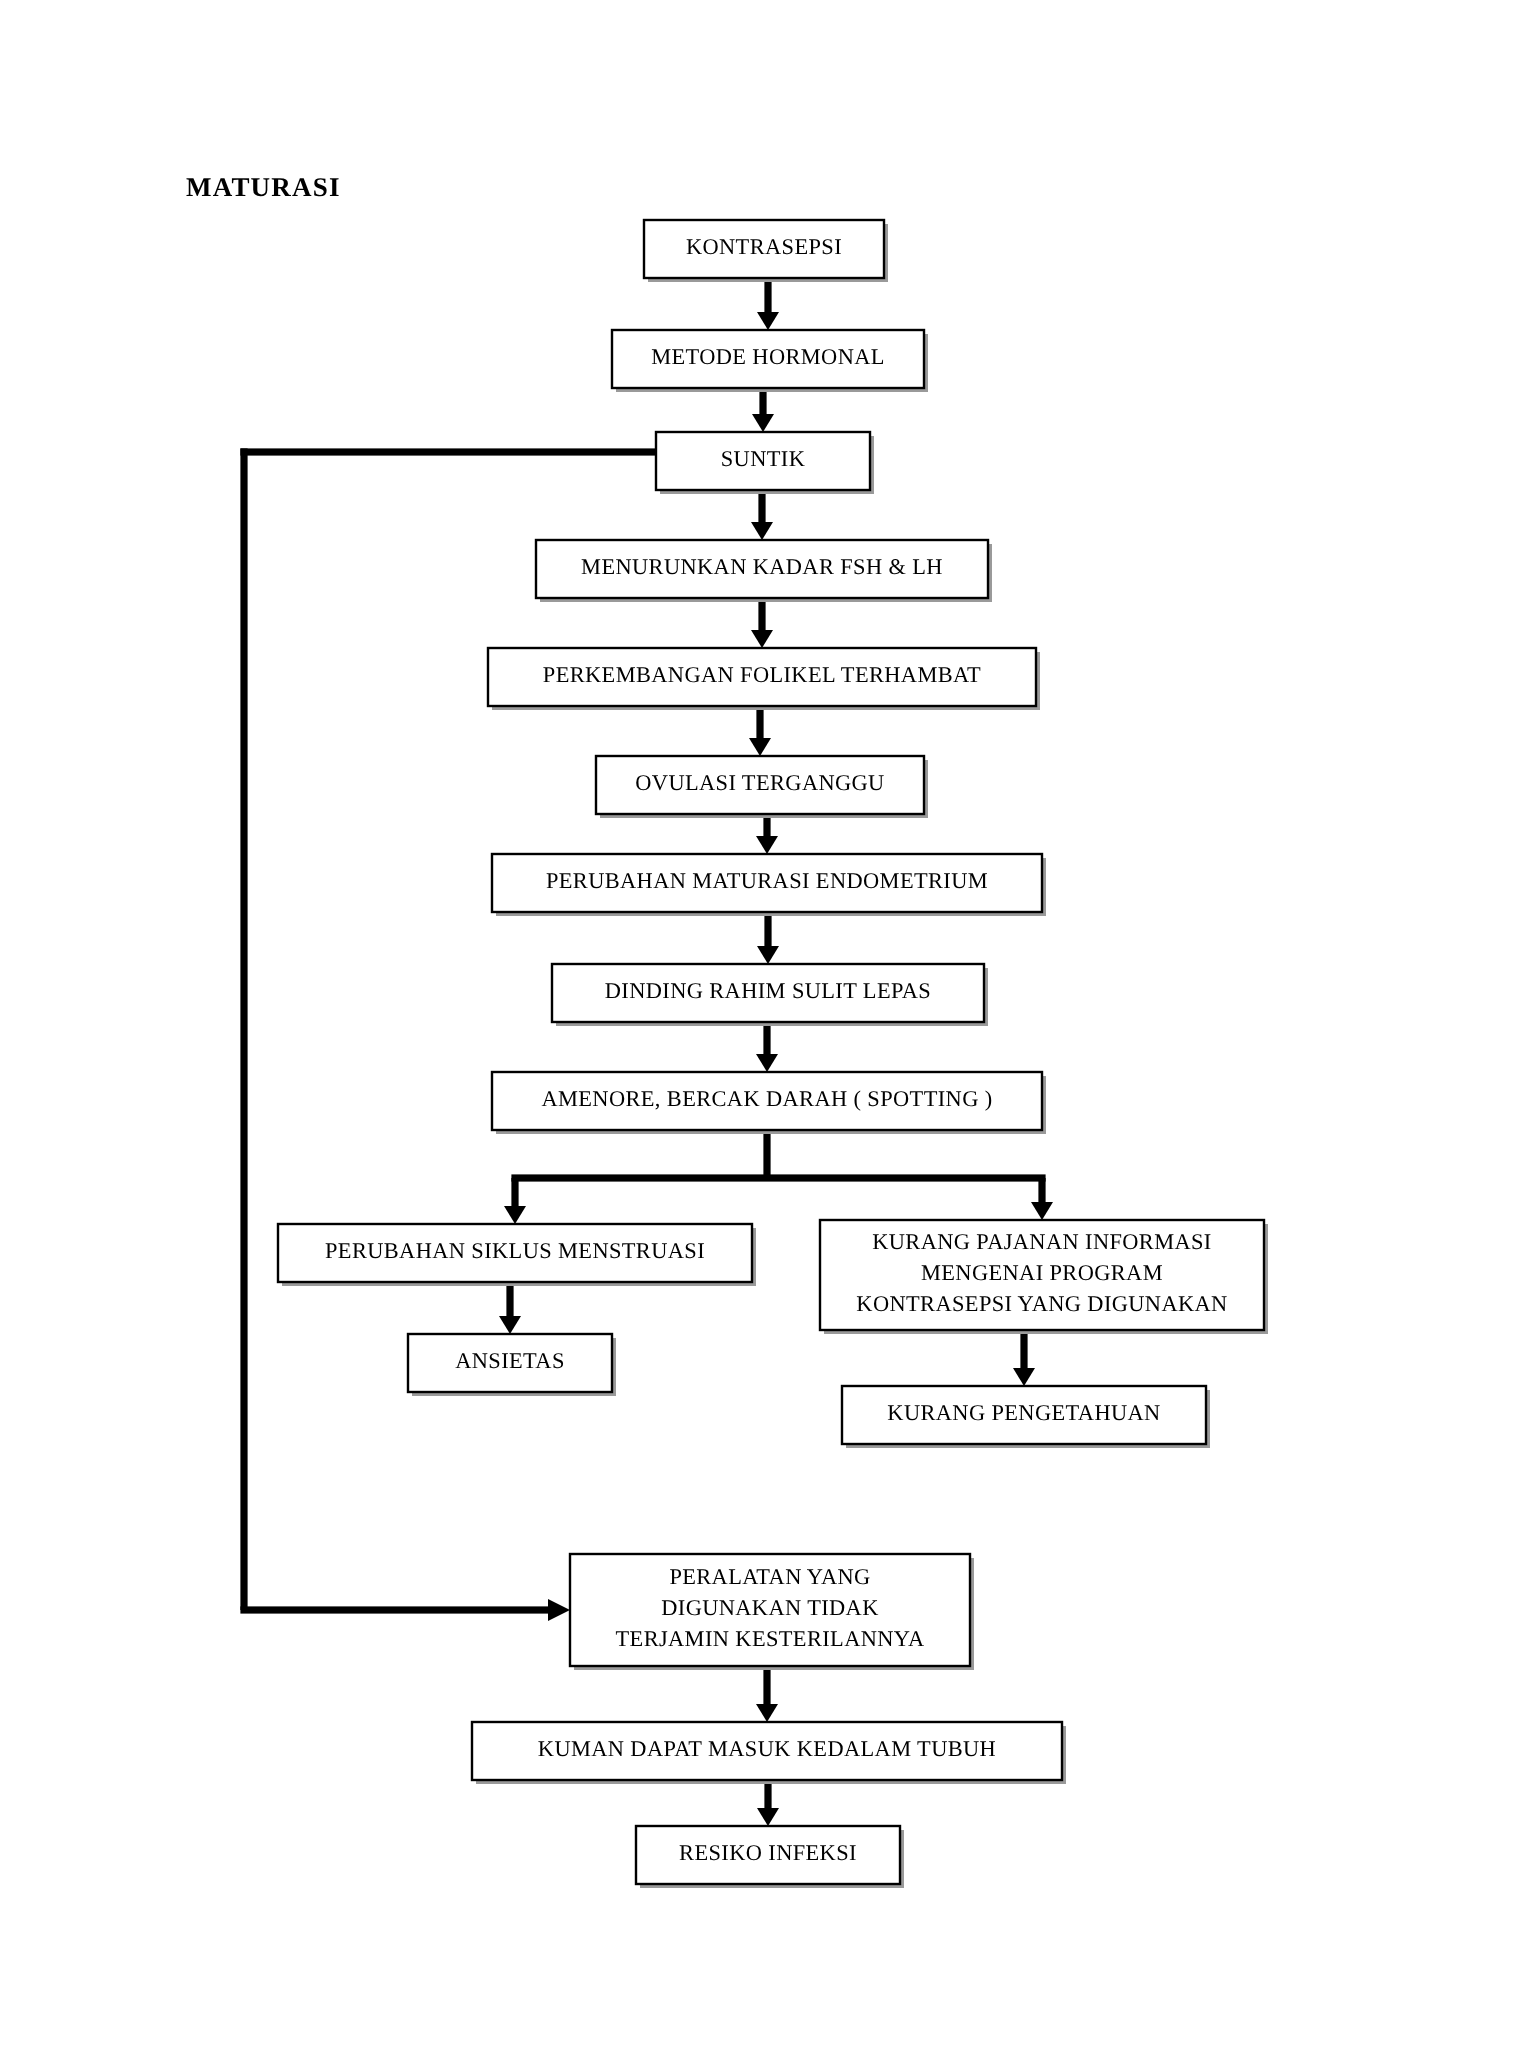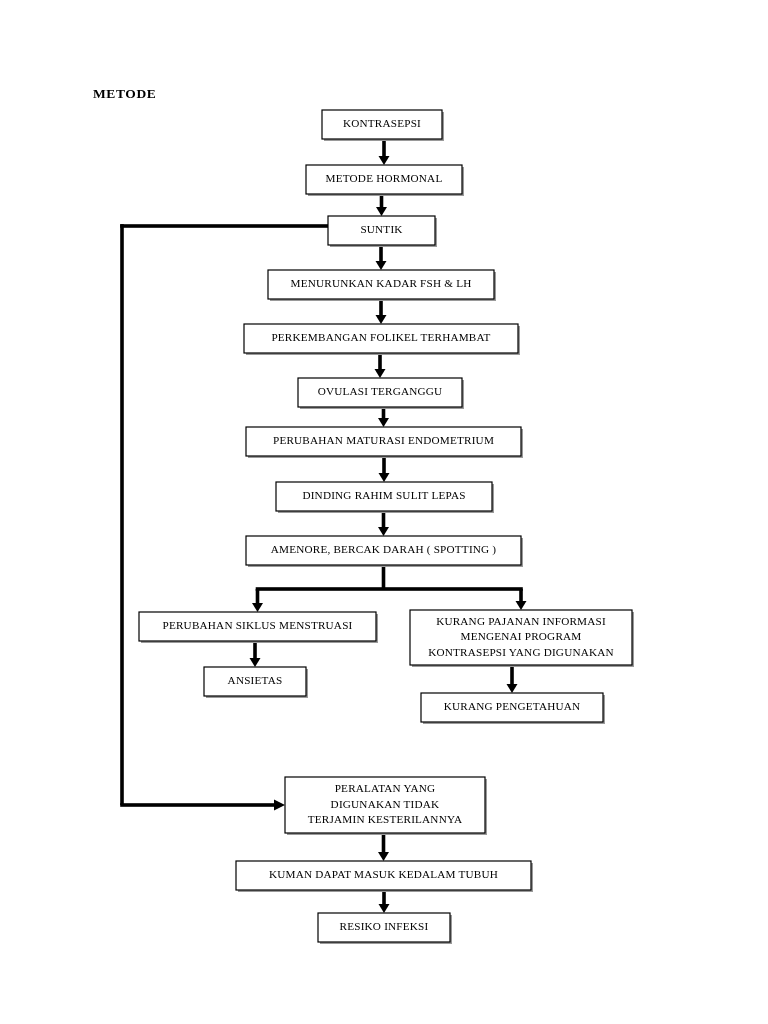--- a/index.html
+++ b/index.html
@@ -59,21 +59,21 @@
   .arrowhead {
     fill: #000000;
     stroke: none;
   }
 </style>
 </head>
 <body>
 
 <div id="page">
 
-  <div id="title">METODE</div>
+  <div id="title">MATURASI</div>
 
   <svg id="flow" viewBox="0 0 768 1024">
     <g id="edges-layer">
         <g>
           <rect x="382.2" y="139" width="3.6" height="17" fill="#000"></rect>
           <polygon points="378.5,156 389.5,156 384,165" class="arrowhead"></polygon>
         </g>
         <g>
           <rect x="379.7" y="194" width="3.6" height="13" fill="#000"></rect>
           <polygon points="376,207 387,207 381.5,216" class="arrowhead"></polygon>

